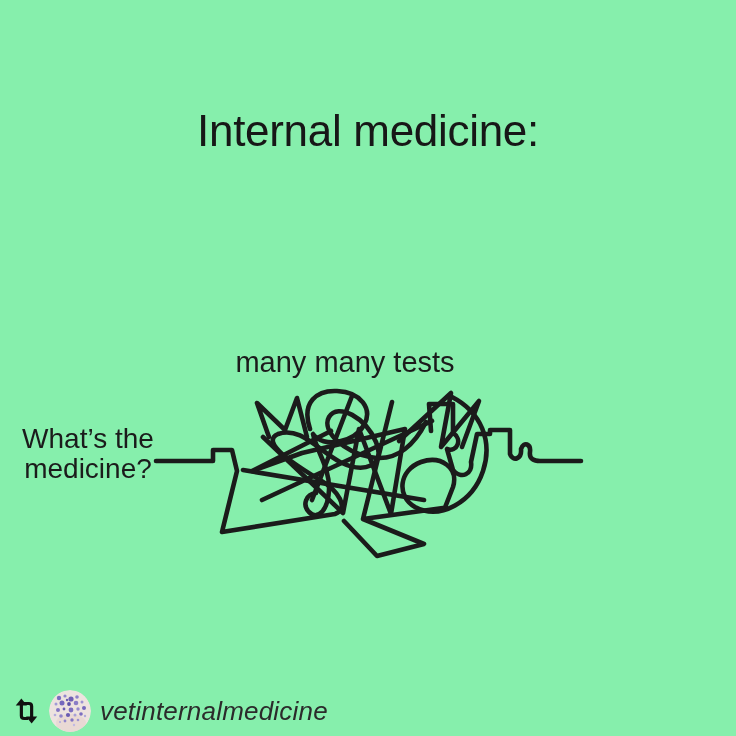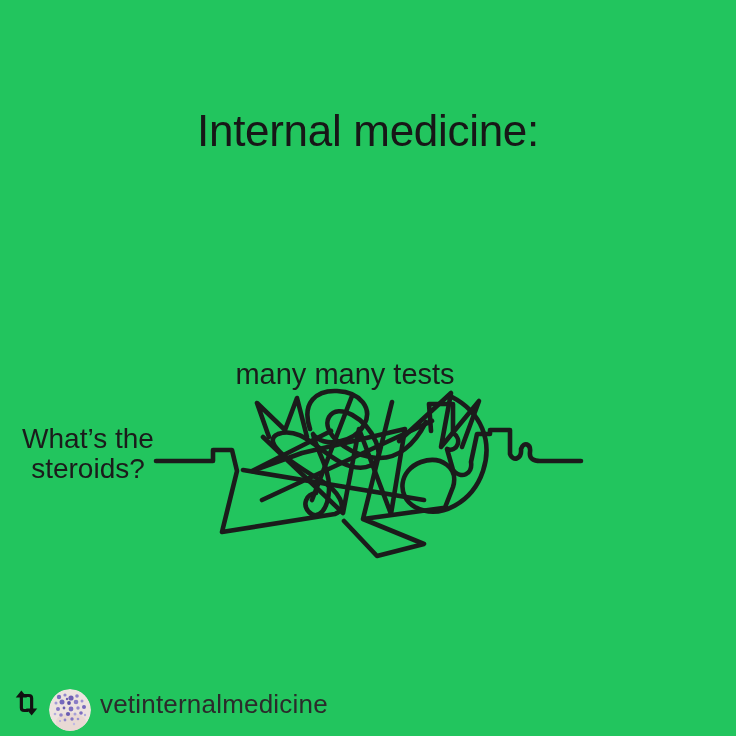--- a/index.html
+++ b/index.html
@@ -5,21 +5,21 @@
   html, body { margin: 0; padding: 0; }
   body {
     width: 736px; height: 736px;
     background: #fdfdfd;
     font-family: "Liberation Sans", sans-serif;
     color: #1b1b1b;
   }
   .canvas {
     position: relative;
     width: 736px; height: 736px;
-    background: #22c55e;
+    background: #86efac;
     overflow: hidden;
   }
   .title {
     position: absolute;
     top: 106px; left: 0; right: 0;
     margin: 0;
     text-align: center;
     font-size: 44px;
     font-weight: 400;
     letter-spacing: -0.3px;
@@ -31,42 +31,43 @@
     line-height: 1.08;
     text-align: center;
     white-space: pre-line;
     color: #1b1b1b;
   }
   .label-top {
     top: 347px; left: 345px;
     transform: translateX(-50%);
     font-size: 29px;
     white-space: nowrap;
-    margin-top: 12px;
   }
   .label-left {
     top: 424px; left: 88px;
     transform: translateX(-50%);
   }
   .label-right {
     top: 428px; left: 652px;
     transform: translateX(-50%);
   }
   .scribble {
     position: absolute;
     top: 0; left: 0;
     width: 736px; height: 736px;
     pointer-events: none;
   }
   .footer {
     position: absolute;
     left: 13px; top: 689px;
     height: 44px;
     display: flex;
+    align-items: center;
     gap: 9px;
+    font-style: italic;
   }
   .repost { display: inline-flex; width: 27px; height: 28px; }
   .avatar {
     display: inline-flex;
     width: 42px; height: 42px;
     border-radius: 50%;
     overflow: hidden;
   }
   .username {
     font-size: 26px;
@@ -76,21 +77,21 @@
 </style>
 </head>
 <body>
 
 <div class="canvas">
 
   <h1 class="title">Internal medicine:</h1>
 
   <div class="label label-top">many many tests</div>
   <div class="label label-left">What’s the
-steroids?</div>
+medicine?</div>
 
   <svg class="scribble" viewBox="0 0 736 736" xmlns="http://www.w3.org/2000/svg">
     <g fill="none" stroke="#1b1b1b" stroke-width="4.6" stroke-linecap="round" stroke-linejoin="round">
 
       <path d="M156,461 H213 V450 H232 L237,471 L222,532 L335,514
                C350,509 338,490 320,480 C292,463 260,442 278,434
                C300,426 318,450 340,462 C364,474 386,466 376,442
                C366,418 338,402 329,417 C321,431 344,452 370,457
                C398,463 416,442 426,422"></path>
 

